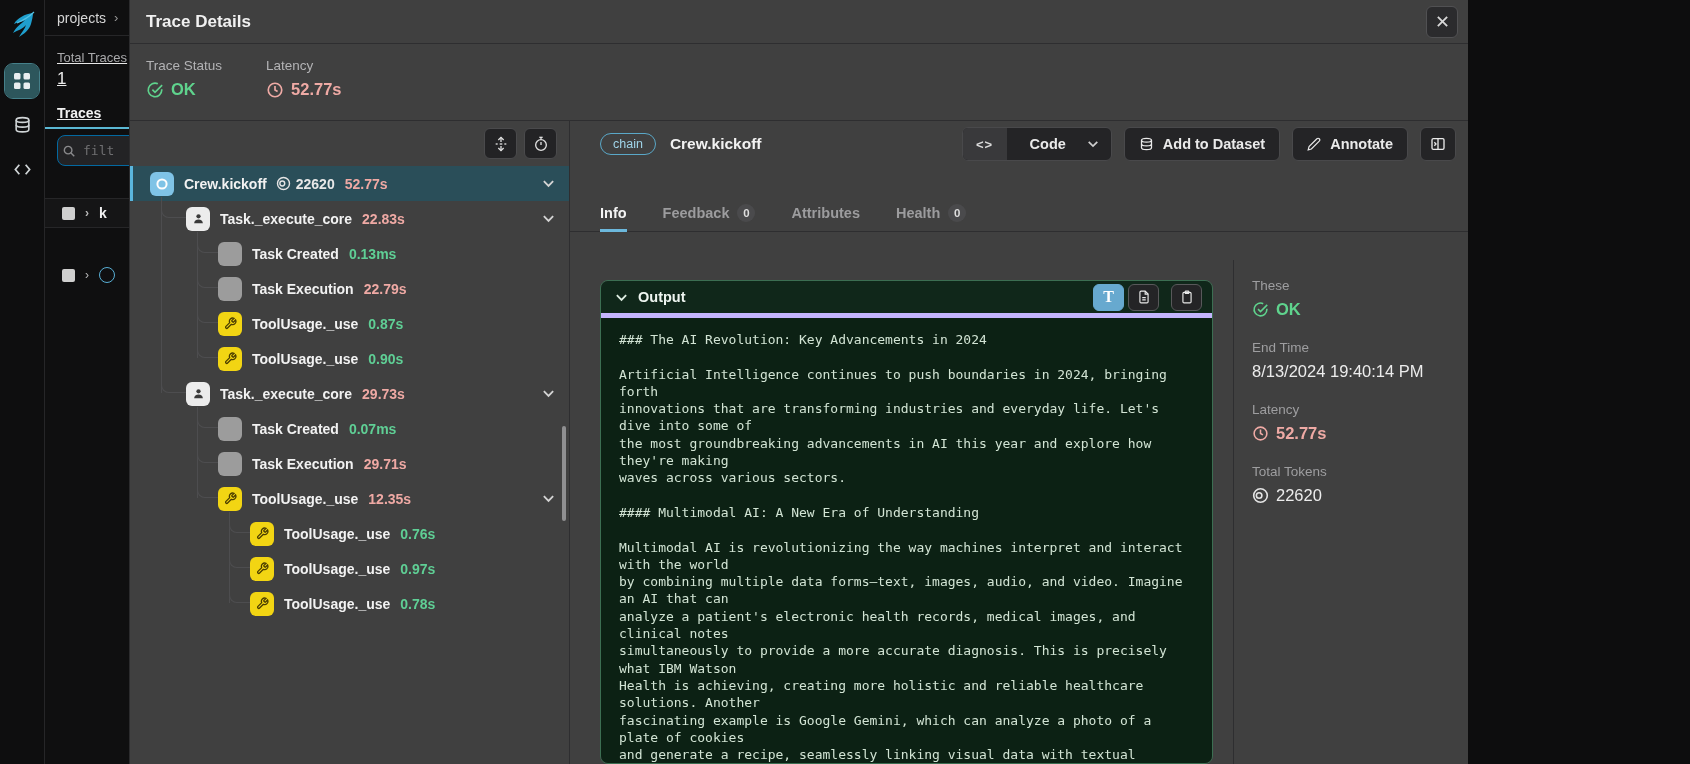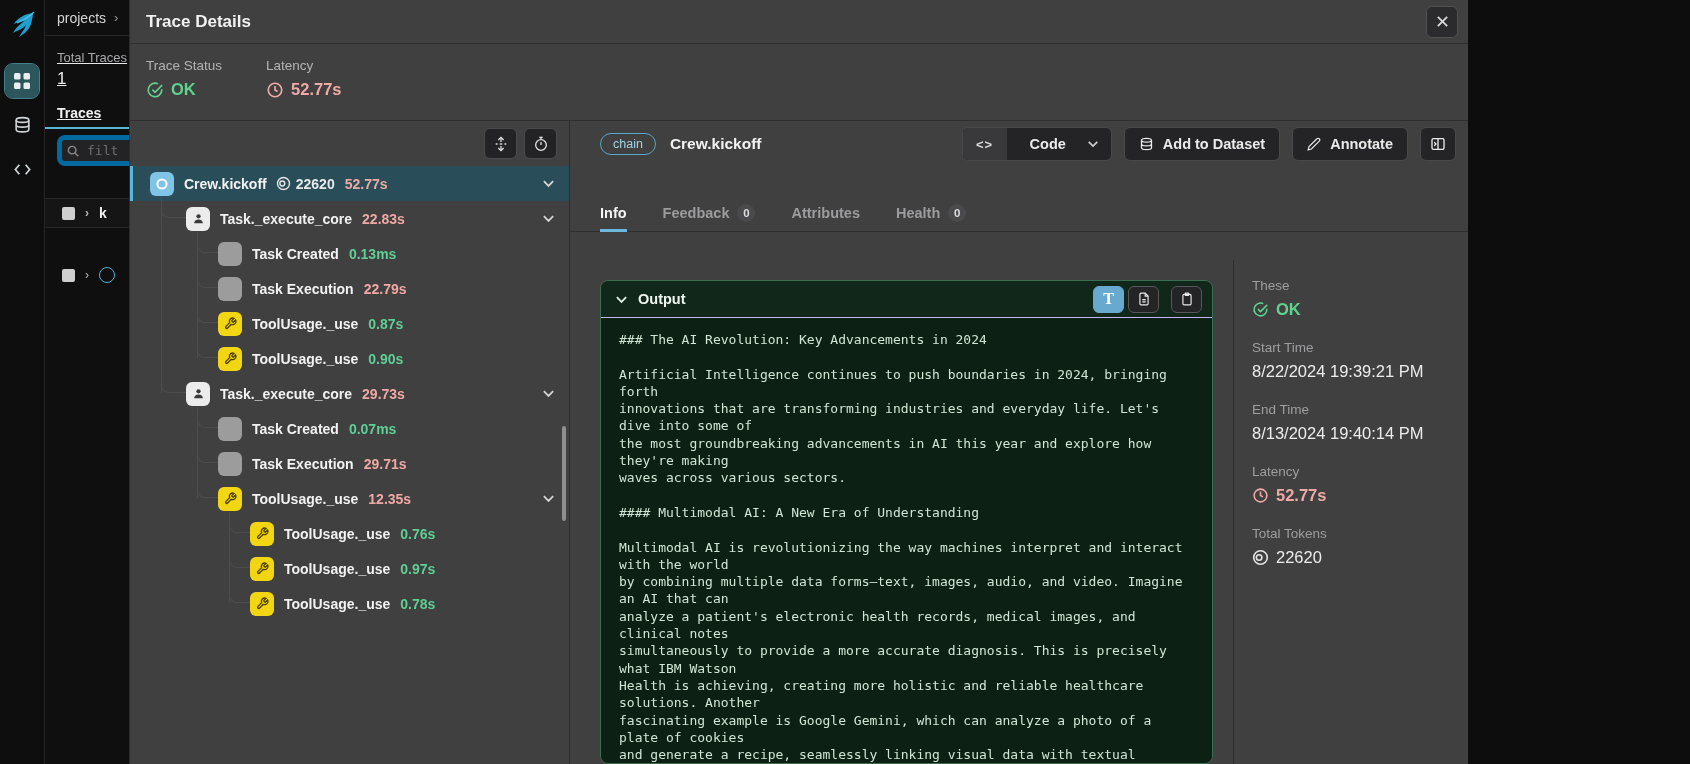--- a/index.html
+++ b/index.html
@@ -19,21 +19,21 @@
   .pcol { width:85px; flex:0 0 85px; background:#0f0f10; overflow:hidden; position:relative;
     border-right:1px solid #2c2c2e; }
   .pcol-top { height:36px; border-bottom:1px solid #262628; display:flex; align-items:center;
     padding-left:12px; gap:8px; color:#d6d6d6; font-size:14px; }
   .pcol-top .chev { color:#9a9a9a; font-size:13px; }
   .pcol-body { padding:14px 0 0 12px;text-decoration:underline; }
   .lbl-sm { color:#a9a9ab; font-size:13px; margin-bottom:4px; white-space:nowrap; }
   .val-lg { color:#ececec; font-size:17px; margin-bottom:16px; }
   .ptab { font-size:14px; font-weight:bold; color:#f2f2f2; margin-bottom:9px; }
   .ptab-line { position:absolute; left:0; width:85px; height:2px; background:#5bb8d4; }
-  .psearch { margin-top:14px; height:31px; width:90px; background:#232325; border:5px solid #0369a1;
+  .psearch { margin-top:14px; height:31px; width:90px; background:#232325; border:1px solid #0369a1;
     border-radius:8px; display:flex; align-items:center; padding-left:4px; gap:7px; }
   .psearch input { background:transparent; border:none; outline:none; width:44px;
     font-family:"DejaVu Sans Mono", monospace; font-size:13px; color:#8a8a8c; }
   .psearch input::placeholder { color:#6f6f71; }
   .prow { position:absolute; left:0; width:85px; display:flex; align-items:center; gap:10px;
     padding-left:17px; }
   .prow.hdr { top:198px; height:30px; background:#151516; border-top:1px solid #262628;
     border-bottom:1px solid #262628; font-weight:bold; font-size:14px; color:#f0f0f0; }
   .prow.r2 { top:260px; height:30px; font-size:14px; }
   .cbx { width:13px; height:13px; background:#cfcfcf; border-radius:2px; flex:0 0 13px; }
@@ -108,21 +108,21 @@
   .tab.active { color:#f4f4f4; }
   .tab.active::after { content:''; position:absolute; left:0; right:0; bottom:-1px; height:3px;
     background:#6cb8dc; }
   .tab-badge { background:#4a4a4c; color:#dedede; font-size:11.5px; font-weight:bold;
     min-width:18px; height:18px; border-radius:9px; display:flex; align-items:center; justify-content:center; }
 
   .sp-content { flex:1; display:flex; min-height:0; }
   .sp-main { flex:1; padding:20px 20px 0 30px; min-width:0; }
   .outbox { border:1px solid #3c6e52; border-radius:8px; overflow:hidden; height:100%;
     display:flex; flex-direction:column; }
-  .outbox-head { height:37px; flex:0 0 37px; background:#10271a; border-bottom:1px solid #c4b5fd;
+  .outbox-head { height:37px; flex:0 0 37px; background:#10271a; border-bottom:5px solid #c4b5fd;
     display:flex; align-items:center; padding:0 10px 0 14px; gap:10px; }
   .outbox-title { font-size:14.5px; font-weight:bold; color:#eef5f0; }
   .outbox-btns { margin-left:auto; display:flex; align-items:center; gap:4px; }
   .ob-btn { width:31px; height:27px; border-radius:6px; display:flex; align-items:center;
     justify-content:center; background:#242426; border:1px solid #58585a; color:#e8e8e8; }
   .ob-btn.active { background:#67a9cf; border-color:#67a9cf; color:#fff;
     font-family:"Liberation Serif", serif; font-size:16px; font-weight:bold; }
   .ob-btn.clip { margin-left:8px; }
   .outbox-body { flex:1; background:#0c2114; overflow:hidden; }
   .outbox-body pre { font-family:"DejaVu Sans Mono", monospace; font-size:13px; line-height:17.3px;
@@ -545,24 +545,20 @@
               <div class="sb-label">These</div>
               <div class="sb-val ok">
                 <svg width="17" height="17" viewBox="0 0 24 24" fill="none" stroke="#5fd38d" stroke-width="2.2">
                   <path d="M21 11v1a9 9 0 1 1-5.2-8.2"></path>
                     <polyline points="8.5,11.5 12,15 21.5,5.5"></polyline>
                 </svg>
                 <span>OK</span>
               </div>
             </div>
             <div class="sb-sec">
-              <div class="sb-label">Start Time</div>
-              <div class="sb-val">8/22/2024 19:39:21 PM</div>
-            </div>
-            <div class="sb-sec">
               <div class="sb-label">End Time</div>
               <div class="sb-val">8/13/2024 19:40:14 PM</div>
             </div>
             <div class="sb-sec">
               <div class="sb-label">Latency</div>
               <div class="sb-val lat">
                 <svg width="17" height="17" viewBox="0 0 24 24" fill="none" stroke="#efaaa5" stroke-width="2.2">
                   <circle cx="12" cy="12" r="9"></circle>
                     <polyline points="12,6.5 12,12 15.5,14"></polyline>
                 </svg>

